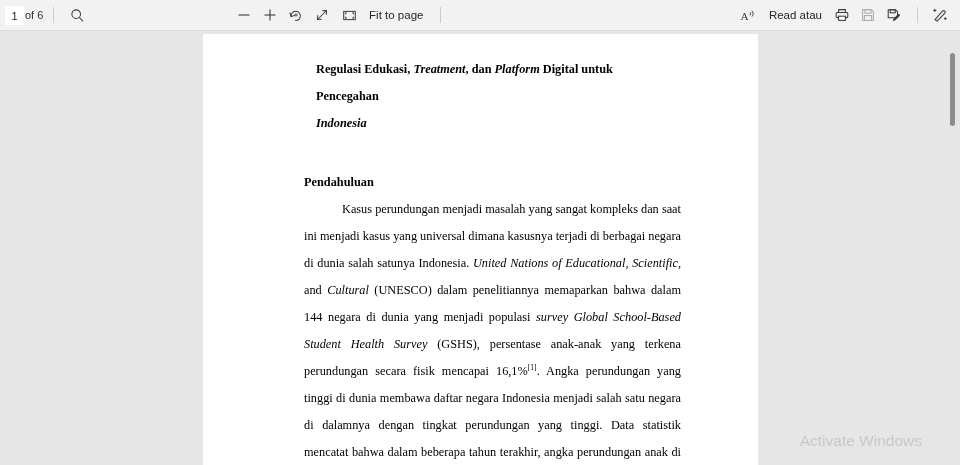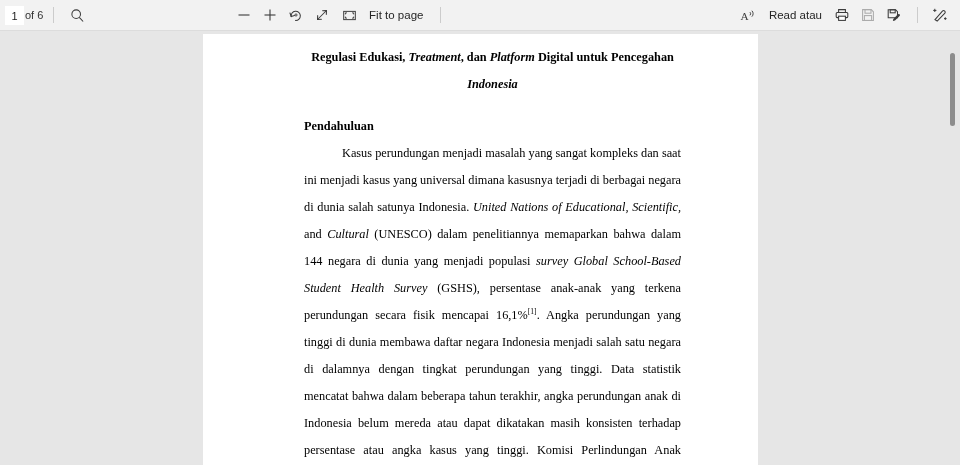--- a/index.html
+++ b/index.html
@@ -133,36 +133,35 @@
     left: 101px;
     top: 10px;
     width: 377px;
     font-family: "Liberation Serif", serif;
     color: #000000;
   }
 
   .doc-title {
     font-size: 12.3px;
     font-weight: bold;
-    text-align: center;
     line-height: 27px;
-    margin: 0;
+    margin: 12px;
   }
 
   .doc-author {
     font-size: 12.3px;
     text-align: center;
     line-height: 27px;
     margin: 0;
   }
 
   .doc-heading {
     font-size: 12.3px;
     font-weight: bold;
-    margin: 15px 0 0 0;
+    margin: 32px 0 0 0;
     line-height: 27px;
   }
 
   .doc-para {
     font-size: 12.3px;
     line-height: 27px;
     text-align: justify;
     text-justify: inter-word;
     margin: 0;
     text-indent: 38px;
@@ -345,20 +344,21 @@
 
 
         <div class="doc-heading">Pendahuluan</div>
 
         <p class="doc-para" id="intro-paragraph"><span>Kasus perundungan menjadi masalah yang sangat kompleks dan saat ini menjadi kasus yang universal dimana kasusnya terjadi di berbagai negara di dunia salah satunya Indonesia. </span><i>United Nations of Educational, Scientific,</i><span> and </span><i>Cultural</i><span> (UNESCO) dalam penelitiannya memaparkan bahwa dalam 144 negara di dunia yang menjadi populasi </span><i>survey Global School-Based Student Health Survey</i><span> (GSHS), persentase anak-anak yang terkena perundungan secara fisik mencapai 16,1%</span><sup>[1]</sup><span>. Angka perundungan yang tinggi di dunia membawa daftar negara Indonesia menjadi salah satu negara di dalamnya dengan tingkat perundungan yang tinggi. Data statistik mencatat bahwa dalam beberapa tahun terakhir, angka perundungan anak di Indonesia belum mereda atau dapat dikatakan masih konsisten terhadap persentase atau angka kasus yang tinggi. Komisi Perlindungan Anak Indonesia mengungkapkan bahwa pada tahun 2011 hingga 2019 tercatat sebanyak 37.281 kasus pengaduan perundungan terhadap anak. Tidak hanya di dunia nyata, perundungan tersebut juga terjadi di dunia maya dimana angka laporannya mencapai 2.437 dengan tren kasus yang terus meningkat</span></p>
 
       </div>
     </div>
 
     <div class="watermark">
+      <div class="wm-title">Activate Windows</div>
     </div>
   </div>
 
   <div class="scroll-track">
     <div class="scroll-thumb"></div>
   </div>
 
 </div>
 
 </body></html>

